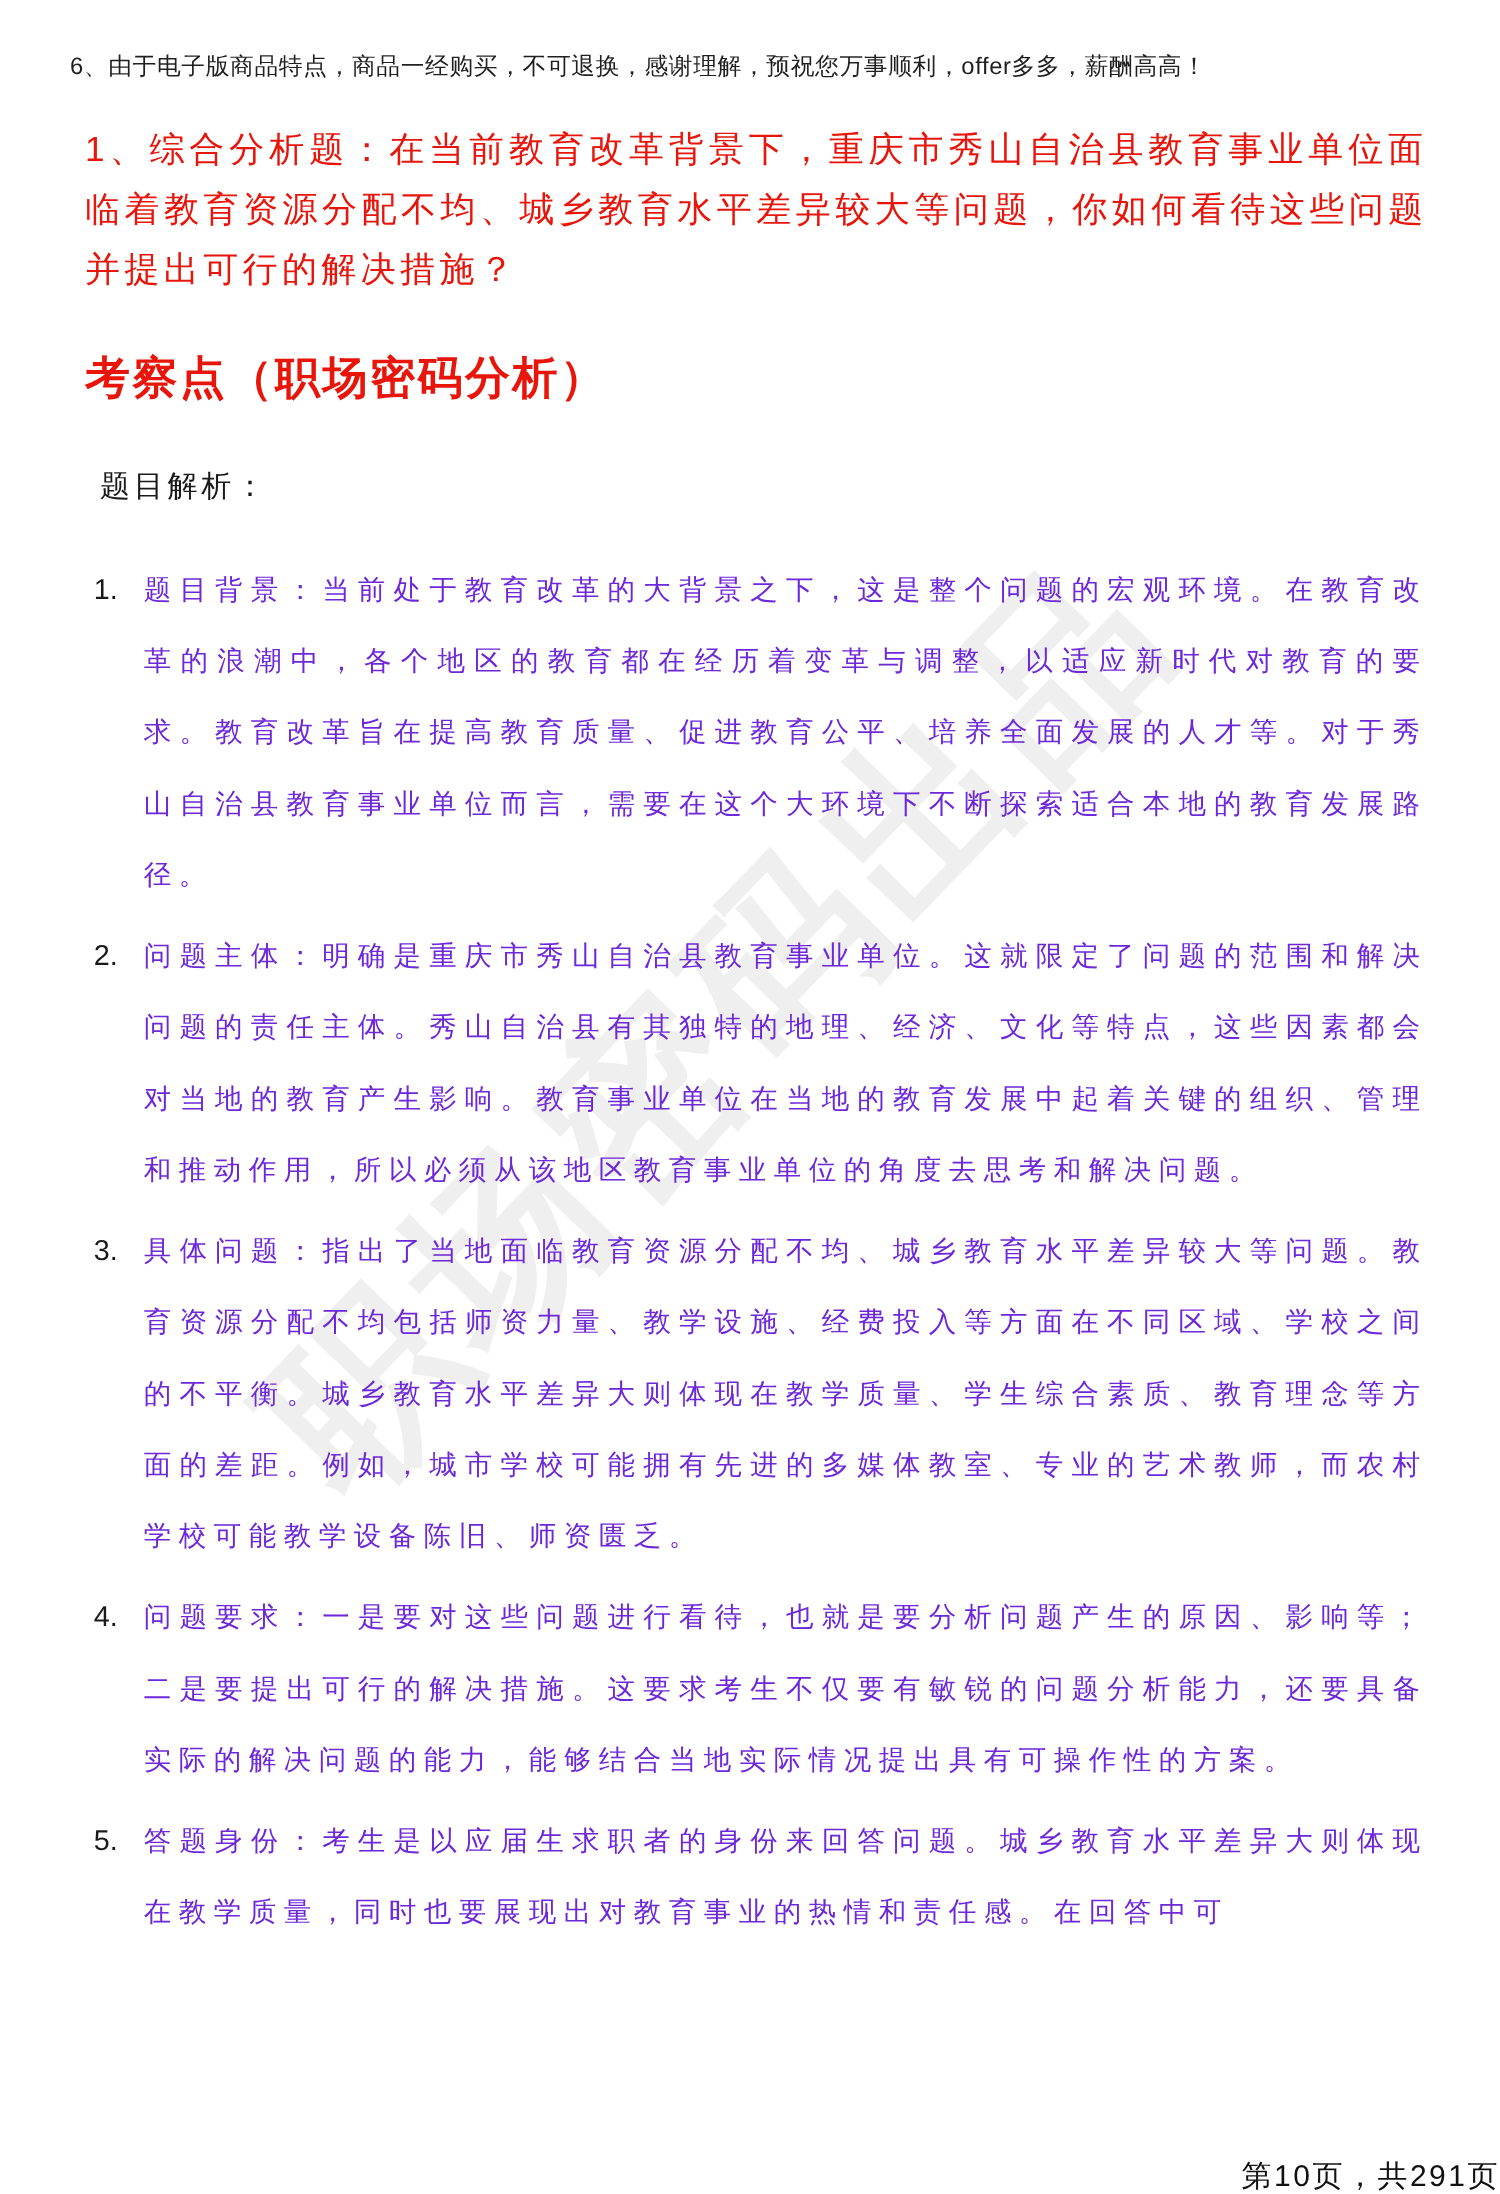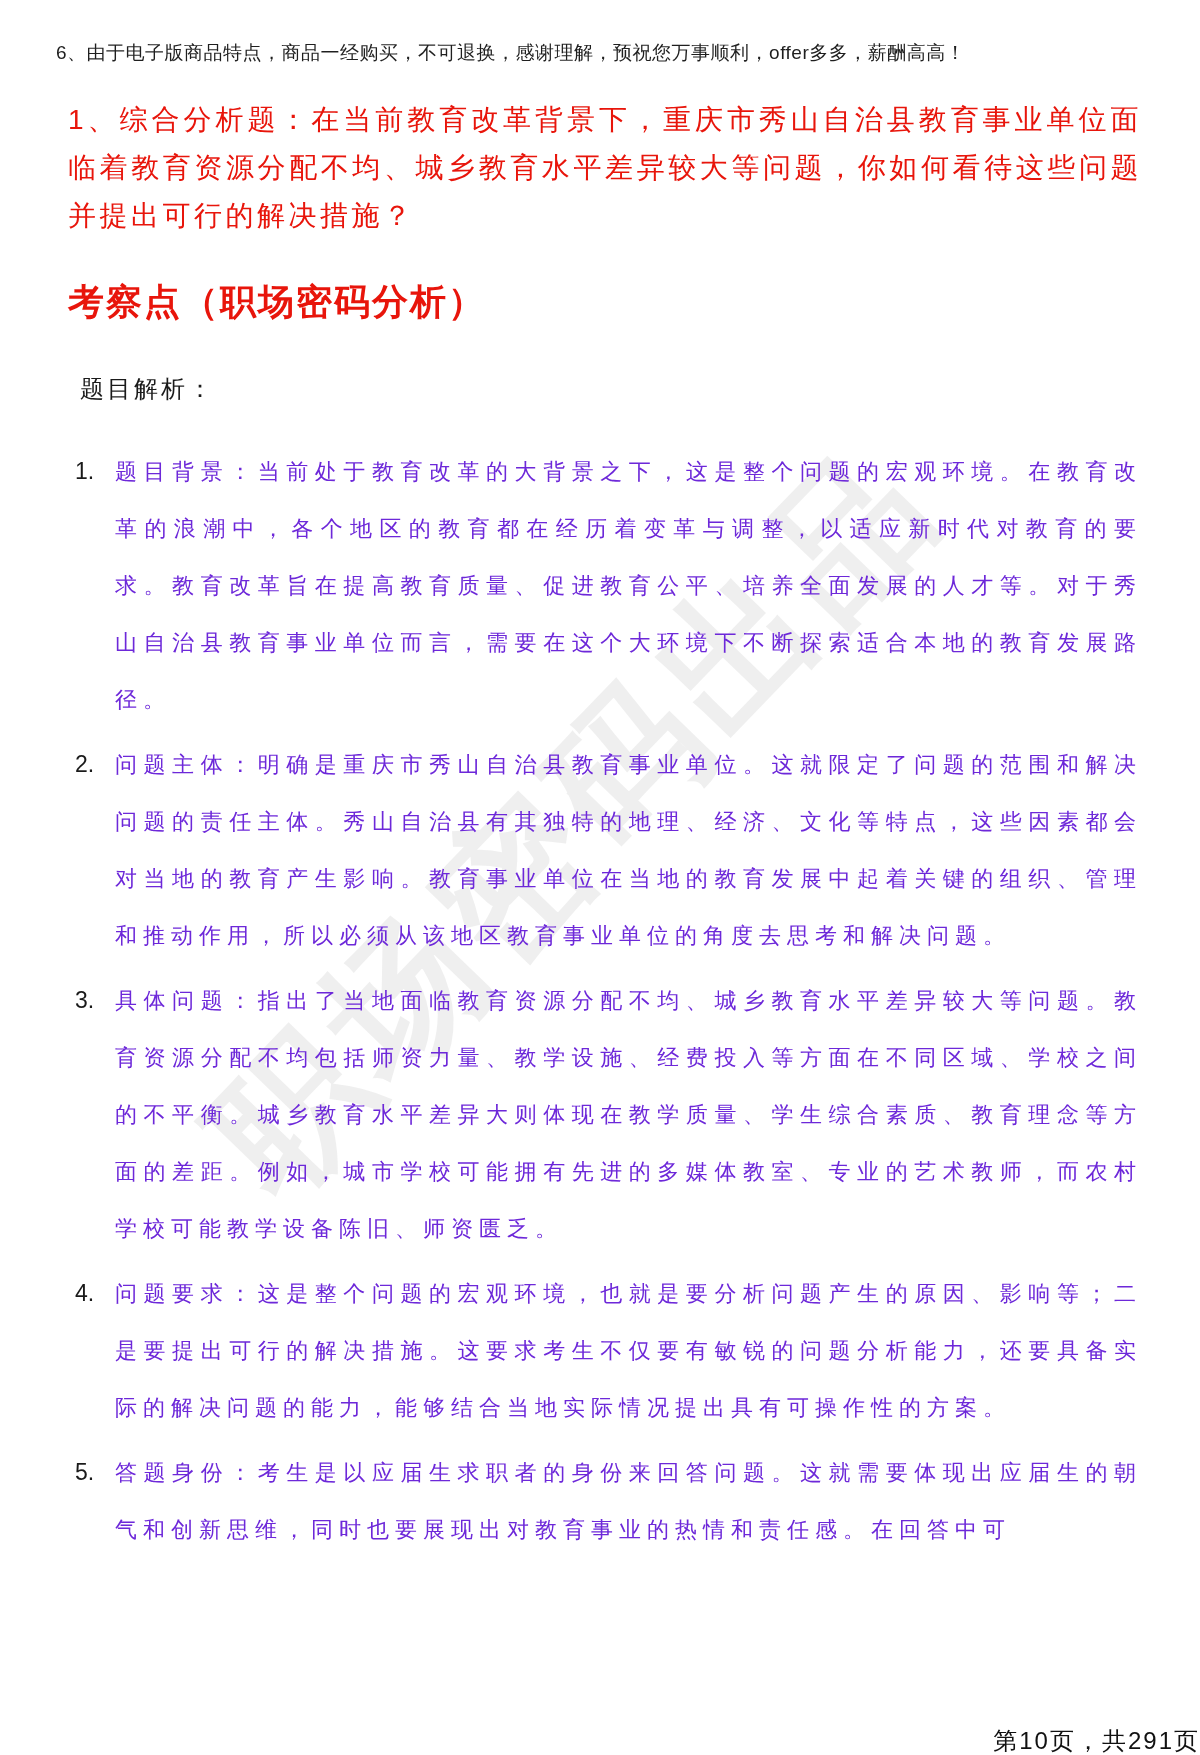--- a/index.html
+++ b/index.html
@@ -132,26 +132,26 @@
         <div class="item-text">问题主体：明确是重庆市秀山自治县教育事业单位。这就限定了问题的范围和解决问题的责任主体。秀山自治县有其独特的地理、经济、文化等特点，这些因素都会对当地的教育产生影响。教育事业单位在当地的教育发展中起着关键的组织、管理和推动作用，所以必须从该地区教育事业单位的角度去思考和解决问题。</div>
       </div>
 
       <div class="analysis-item">
         <span class="item-number">3.</span>
         <div class="item-text">具体问题：指出了当地面临教育资源分配不均、城乡教育水平差异较大等问题。教育资源分配不均包括师资力量、教学设施、经费投入等方面在不同区域、学校之间的不平衡。城乡教育水平差异大则体现在教学质量、学生综合素质、教育理念等方面的差距。例如，城市学校可能拥有先进的多媒体教室、专业的艺术教师，而农村学校可能教学设备陈旧、师资匮乏。</div>
       </div>
 
       <div class="analysis-item">
         <span class="item-number">4.</span>
-        <div class="item-text">问题要求：这是整个问题的宏观环境，也就是要分析问题产生的原因、影响等；二是要提出可行的解决措施。这要求考生不仅要有敏锐的问题分析能力，还要具备实际的解决问题的能力，能够结合当地实际情况提出具有可操作性的方案。</div>
+        <div class="item-text">问题要求：一是要对这些问题进行看待，也就是要分析问题产生的原因、影响等；二是要提出可行的解决措施。这要求考生不仅要有敏锐的问题分析能力，还要具备实际的解决问题的能力，能够结合当地实际情况提出具有可操作性的方案。</div>
       </div>
 
       <div class="analysis-item">
         <span class="item-number">5.</span>
-        <div class="item-text">答题身份：考生是以应届生求职者的身份来回答问题。这就需要体现出应届生的朝气和创新思维，同时也要展现出对教育事业的热情和责任感。在回答中可</div>
+        <div class="item-text">答题身份：考生是以应届生求职者的身份来回答问题。城乡教育水平差异大则体现在教学质量，同时也要展现出对教育事业的热情和责任感。在回答中可</div>
       </div>
 
     </div>
   </div>
 
   <div class="page-footer">第10页，共291页</div>
 
 </div>
 
 </body></html>

